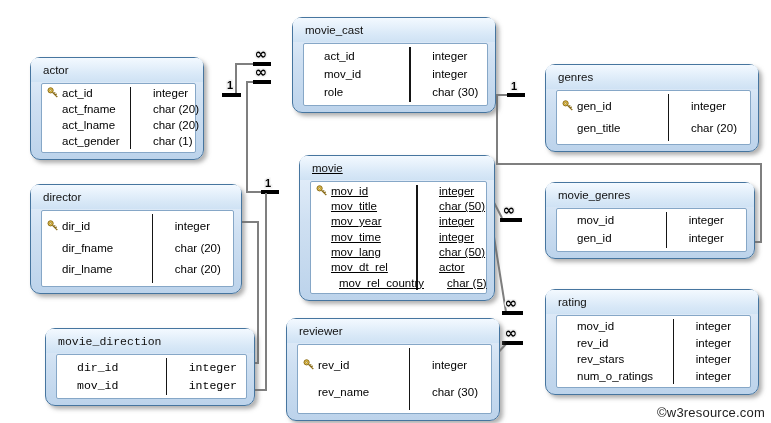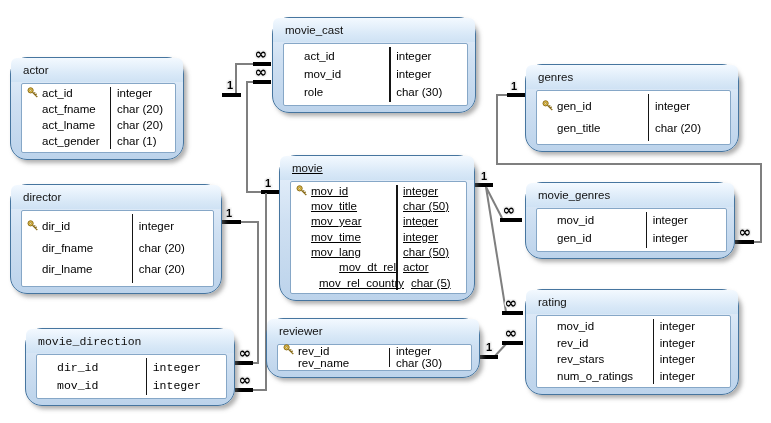--- a/index.html
+++ b/index.html
@@ -10,43 +10,43 @@
   #wires { position:absolute; left:0; top:0; width:771px; height:423px; }
   .wire { fill:none; stroke:#7f7f7f; stroke-width:2; }
   .bar  { stroke:#000; stroke-width:4; }
   .card-one  { font:bold 11px "Liberation Sans", sans-serif; text-anchor:middle;
                paint-order:stroke; stroke:#f2f2f2; stroke-width:3px; fill:#000; }
   .card-many { font:bold 15px "DejaVu Sans", sans-serif; text-anchor:middle;
                paint-order:stroke; stroke:#f2f2f2; stroke-width:3px; fill:#000; }
 
   .db-table {
     position:absolute; box-sizing:border-box;
-    border:1.5px solid #46759f; border-radius:17px;
+    border:1.5px solid #46759f; border-radius:10px;
     background:linear-gradient(180deg,#e9f2fc 0%,#cfe0f2 45%,#bcd3eb 100%);
     box-shadow:3px 3px 4px rgba(110,110,110,.55);
-    display:flex; flex-direction:column;
+    display:flex; flex-direction:column;margin-left:20px;
   }
   .t-header {
     flex:0 0 24px; display:flex; align-items:center;
     padding-left:12px; font-size:11.5px; color:#101010;
     background:linear-gradient(180deg,#f3f9ff 0%,#d8e8f7 70%,#cfe2f4 100%);
     border-radius:6px 6px 0 0;
   }
   .t-body {
     flex:1; position:relative; margin:1px 7px 6px 10px;
     background:#fff; border:1px solid #86a7c7; border-radius:2px;
     display:flex; flex-direction:column; justify-content:space-evenly;
   }
   .t-div {
     position:absolute; top:3px; bottom:3px; width:1.5px; background:#151515;
   }
   .row { display:flex; align-items:center; font-size:11.5px; color:#000; line-height:1; }
   .cell { box-sizing:border-box; white-space:nowrap; }
   .cell.name { position:relative; padding-left:20px; }
-  .cell.type { padding-left:7px; }
+  .cell.type { padding-left:23px; }
   .key-ico { position:absolute; left:5px; top:50%; transform:translateY(-50%); }
 
   #watermark {
     position:absolute; right:6px; bottom:3px; font-size:13px; color:#222;
     letter-spacing:.2px;
   }
 </style>
 </head>
 <body>
 
@@ -218,30 +218,30 @@
           </div>
           <div class="row">
             <div class="cell name" style="flex: 0 0 60%;"><span>mov_time</span></div>
             <div class="cell type">integer</div>
           </div>
           <div class="row">
             <div class="cell name" style="flex: 0 0 60%;"><span>mov_lang</span></div>
             <div class="cell type">char (50)</div>
           </div>
           <div class="row">
-            <div class="cell name" style="flex: 0 0 60%; text-align: right;"><span>mov_dt_rel</span></div>
+            <div class="cell name" style="flex: 0 0 60%;"><span>mov_dt_rel</span></div>
             <div class="cell type">actor</div>
           </div>
           <div class="row">
             <div class="cell name" style="flex: 0 0 60%; padding-left: 28px;"><span>mov_rel_country</span></div>
             <div class="cell type">char (5)</div>
           </div>
         </div>
   </div>
-      <div class="db-table" style="left: 266px; top: 318px; width: 214px; height: 60px;">
+      <div class="db-table" style="left: 266px; top: 318px; width: 214px; height: 103px;">
     <div class="t-header">
       <span>reviewer</span>
     </div>
     <div class="t-body">
       <div class="t-div" style="left: 57.5%;"></div>
     <div class="row">
             <div class="cell name" style="flex: 0 0 57.5%;"><span class="key-ico"><svg width="12" height="12" viewBox="0 0 12 12">
                   <circle cx="3.6" cy="3.6" r="2.6" fill="#e8c24a" stroke="#8a6d1a" stroke-width="1"></circle>
                   <circle cx="3.6" cy="3.6" r="0.9" fill="#fffbe8" stroke="#8a6d1a" stroke-width="0.6"></circle>
                   <path d="M5.5 5.5 L10.3 10.3 M8.3 8.3 L9.6 7 M6.9 6.9 L8.2 5.6" stroke="#8a6d1a" stroke-width="1.3" fill="none"></path>
@@ -308,13 +308,14 @@
             <div class="cell name" style="flex: 0 0 60%;"><span>rev_stars</span></div>
             <div class="cell type">integer</div>
           </div>
           <div class="row">
             <div class="cell name" style="flex: 0 0 60%;"><span>num_o_ratings</span></div>
             <div class="cell type">integer</div>
           </div>
         </div>
   </div>
     </div>
+  <div id="watermark">©w3resource.com</div>
 </div>
 
 </body></html>

